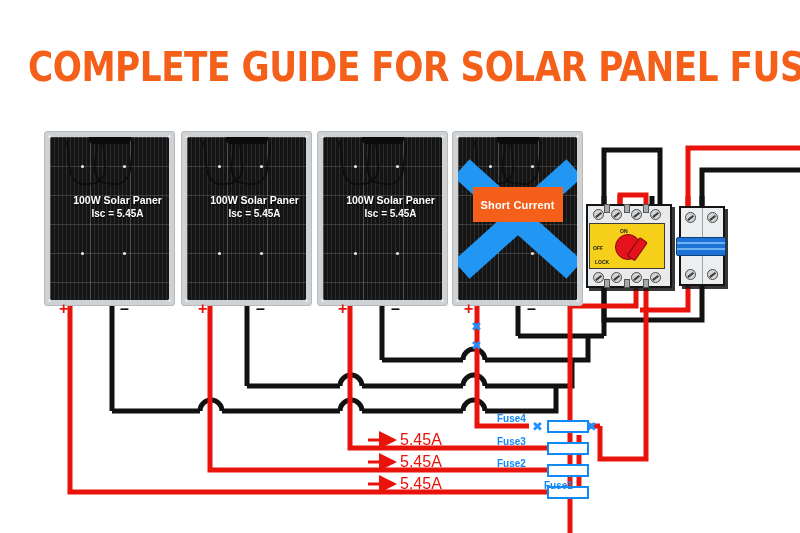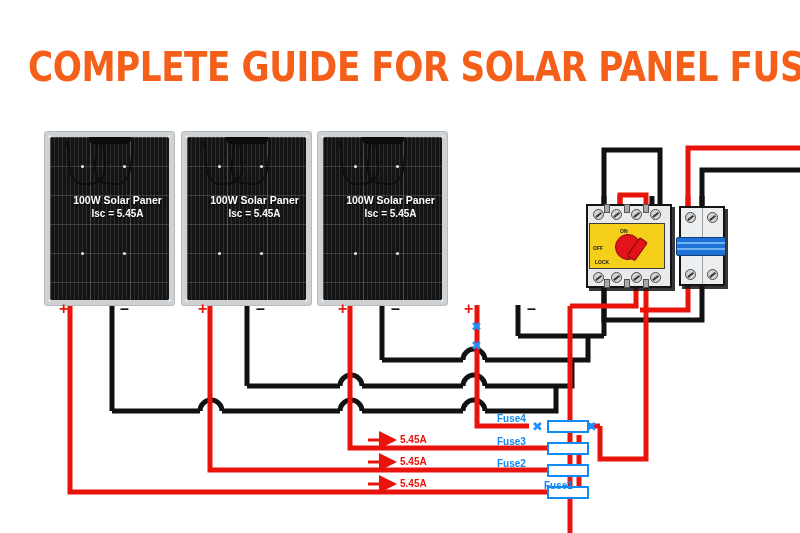--- a/index.html
+++ b/index.html
@@ -171,21 +171,21 @@
   .fuse{
     position:absolute;width:42px;height:13px;
     background:#ffffff;border:2px solid #128AF5;box-sizing:border-box;
   }
   .fuse-label{
     position:absolute;color:#128AF5;font-size:10px;font-weight:bold;
     line-height:12px;white-space:nowrap;
   }
   
   .amp{
-    position:absolute;color:#E8130A;font-size:10px;font-weight:bold;
+    position:absolute;color:#E8130A;font-size:16px;font-weight:normal;
     line-height:12px;white-space:nowrap;
   }
   
   .xmark{
     position:absolute;color:#1E90FF;font-size:13px;font-weight:bold;
     line-height:13px;
   }
 </style>
 </head>
 <body>
@@ -325,20 +325,38 @@
       </div>
     </div>
     <div class="panel-corner" style="left:3px;top:3px;"></div>
     <div class="panel-corner" style="right:3px;top:3px;"></div>
     <div class="panel-corner" style="left:3px;bottom:3px;"></div>
     <div class="panel-corner" style="right:3px;bottom:3px;"></div>
   </div>
   <div class="term plus" style="left:338px;top:301px;">+</div>
   <div class="term minus" style="left:391px;top:301px;">–</div>
 
+  <div class="panel" style="left:452px;top:131px;">
+    <div class="panel-inner">
+      <div class="jbox"></div>
+      <div class="cable l"></div>
+      <div class="cable r"></div>
+      <div class="dot" style="left:31px;top:28px;"></div>
+      <div class="dot" style="left:73px;top:28px;"></div>
+      <div class="dot" style="left:31px;top:115px;"></div>
+      <div class="dot" style="left:73px;top:115px;"></div>
+      <div class="xbar a"></div>
+      <div class="xbar b"></div>
+      <div class="short-tag">Short Current</div>
+    </div>
+    <div class="panel-corner" style="left:3px;top:3px;"></div>
+    <div class="panel-corner" style="right:3px;top:3px;"></div>
+    <div class="panel-corner" style="left:3px;bottom:3px;"></div>
+    <div class="panel-corner" style="right:3px;bottom:3px;"></div>
+  </div>
   <div class="term plus" style="left:464px;top:301px;">+</div>
   <div class="term minus" style="left:527px;top:301px;">–</div>
 
   <div class="xmark" style="left:471px;top:320px;">✖</div>
   <div class="xmark" style="left:471px;top:339px;">✖</div>
 
   <div id="switch">
     <div class="sw-body"></div>
     <div class="screw" style="left:7px;top:5px;"></div>
     <div class="screw" style="left:25px;top:5px;"></div>

